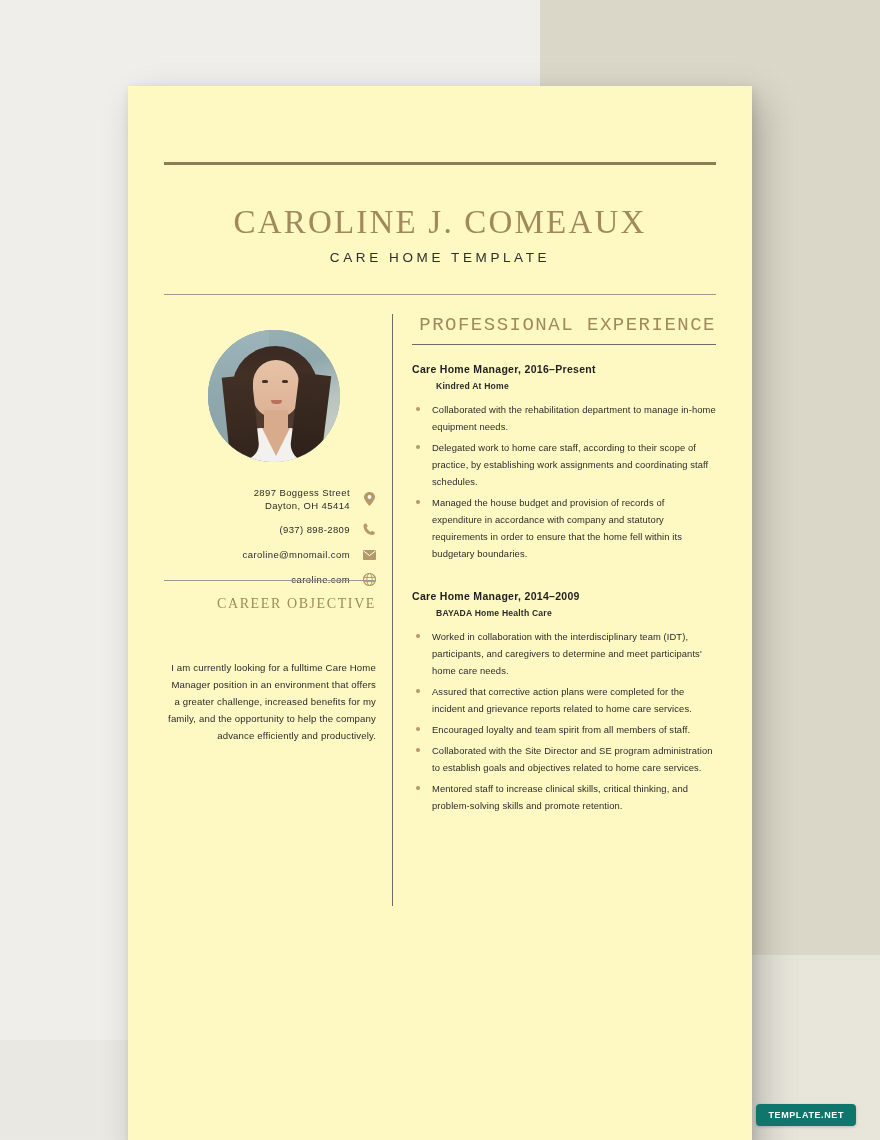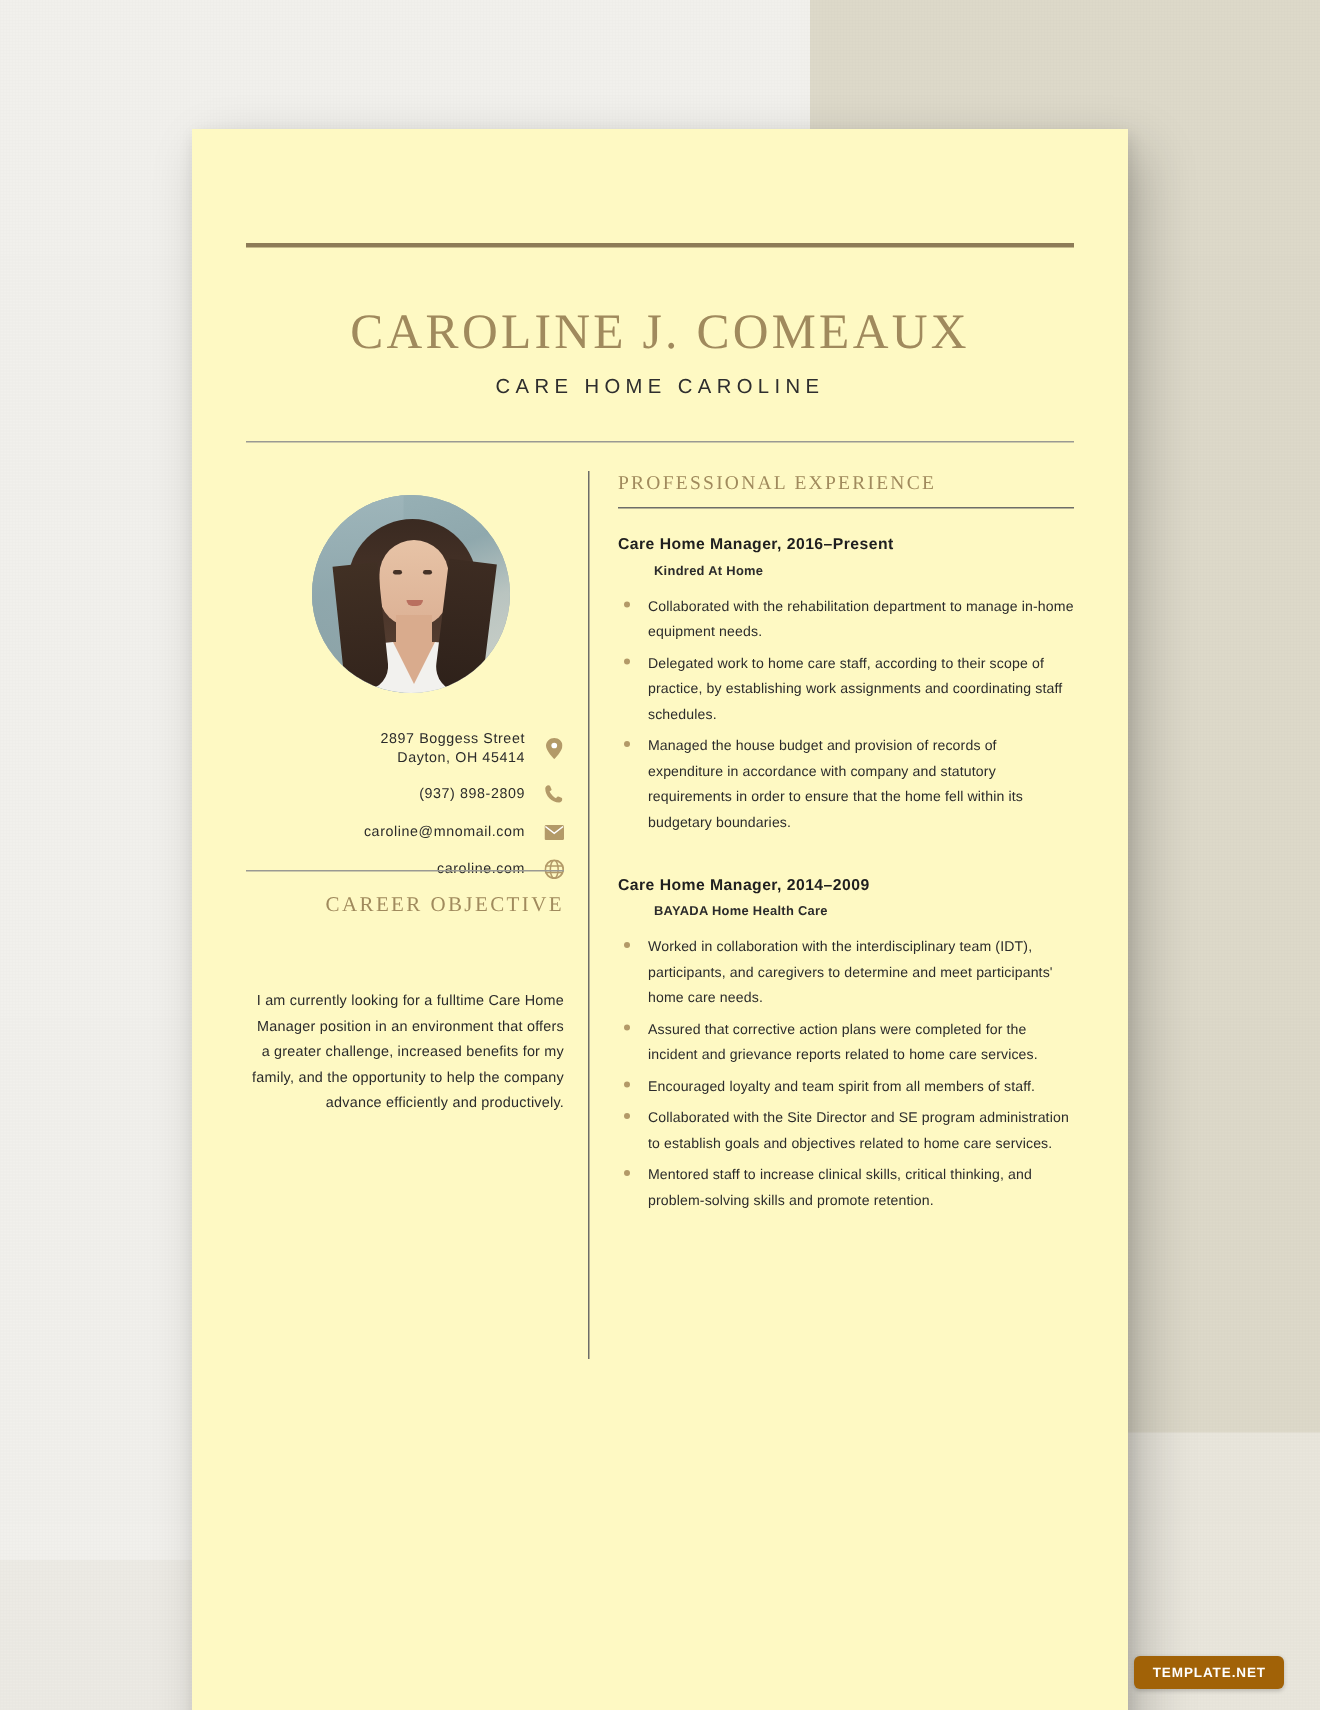--- a/index.html
+++ b/index.html
@@ -297,25 +297,26 @@
     text-align: right;
     font-size: 9.6px;
     line-height: 17px;
     color: #2b2b2b;
     letter-spacing: .15px;
     margin-top: 31px;
   }
 
   
   .section-title {
-    font-family: Liberation Serif, serif;
-    font-size: 13px;
+    font-family: Liberation Mono, monospace;
+    font-size: 19px;
     letter-spacing: 1.5px;
     color: #a08a5d;
     margin: 0 0 8px 0;
+    text-align: right;
   }
   .section-rule {
     height: 1px;
     background: #6d6d68;
     margin-bottom: 18px;
   }
   .job {
     margin-bottom: 16px;
   }
   .job-title {
@@ -357,21 +358,21 @@
     border-radius: 50%;
     background: #b39a68;
   }
   .job-gap { height: 12px; }
 
   
   .watermark {
     position: absolute;
     right: 24px;
     bottom: 14px;
-    background: #a16207;
+    background: #0f766e;
     color: #ffffff;
     font-size: 9px;
     font-weight: bold;
     letter-spacing: .6px;
     padding: 6px 12px;
     border-radius: 4px;
     box-shadow: 0 1px 3px rgba(0,0,0,.2);
   }
 </style>
 </head>
@@ -382,21 +383,21 @@
   <div class="backdrop-right-lower"></div>
   <div class="backdrop-left-lower"></div>
   <div class="noise"></div>
 </div>
 
 <div class="page">
 
   <div class="top-rule"></div>
 
   <div class="name">CAROLINE J. COMEAUX</div>
-  <div class="role">CARE HOME CAROLINE</div>
+  <div class="role">CARE HOME TEMPLATE</div>
   <div class="header-rule"></div>
 
   <div class="columns">
 
     <div class="col-left">
 
       <div class="photo-wrap">
         <div class="photo-bg"></div>
         <div class="photo-wall"></div>
         <div class="photo-hair"></div>

